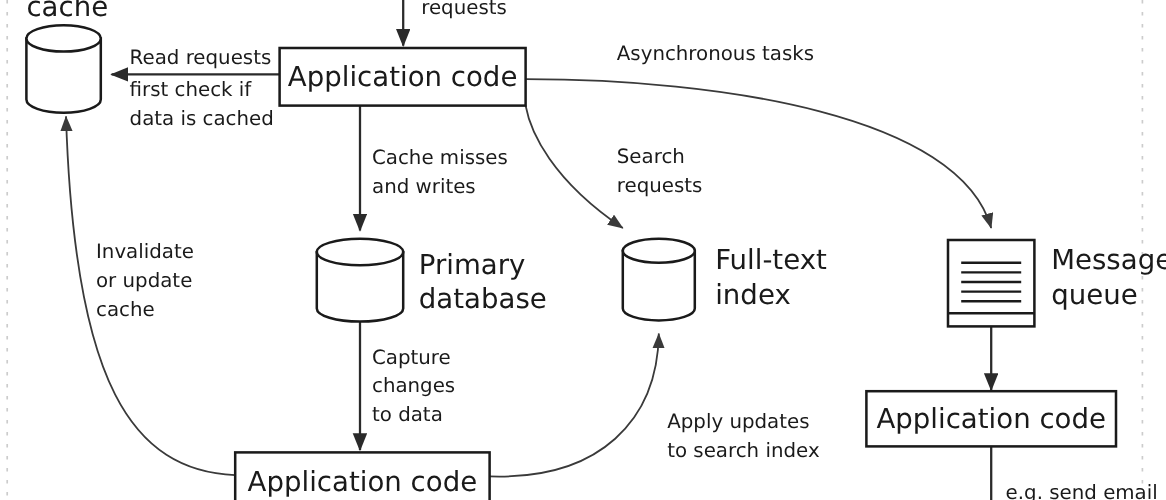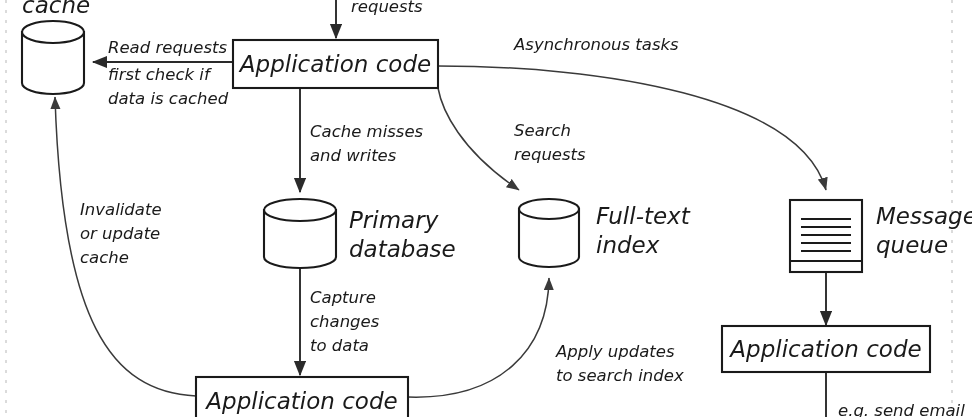--- a/index.html
+++ b/index.html
@@ -7,21 +7,20 @@
     padding: 0;
     background: #ffffff;
   }
   #diagram-root {
     position: relative;
     width: 972px;
     height: 417px;
     background: #ffffff;
     font-family: "DejaVu Sans", "Liberation Sans", sans-serif;
     overflow: hidden;
-    font-style: italic;
   }
   #diagram-svg {
     position: absolute;
     top: 0;
     left: 0;
     width: 972px;
     height: 417px;
   }
   .node-label, .edge-label {
     fill: #1a1a1a;

